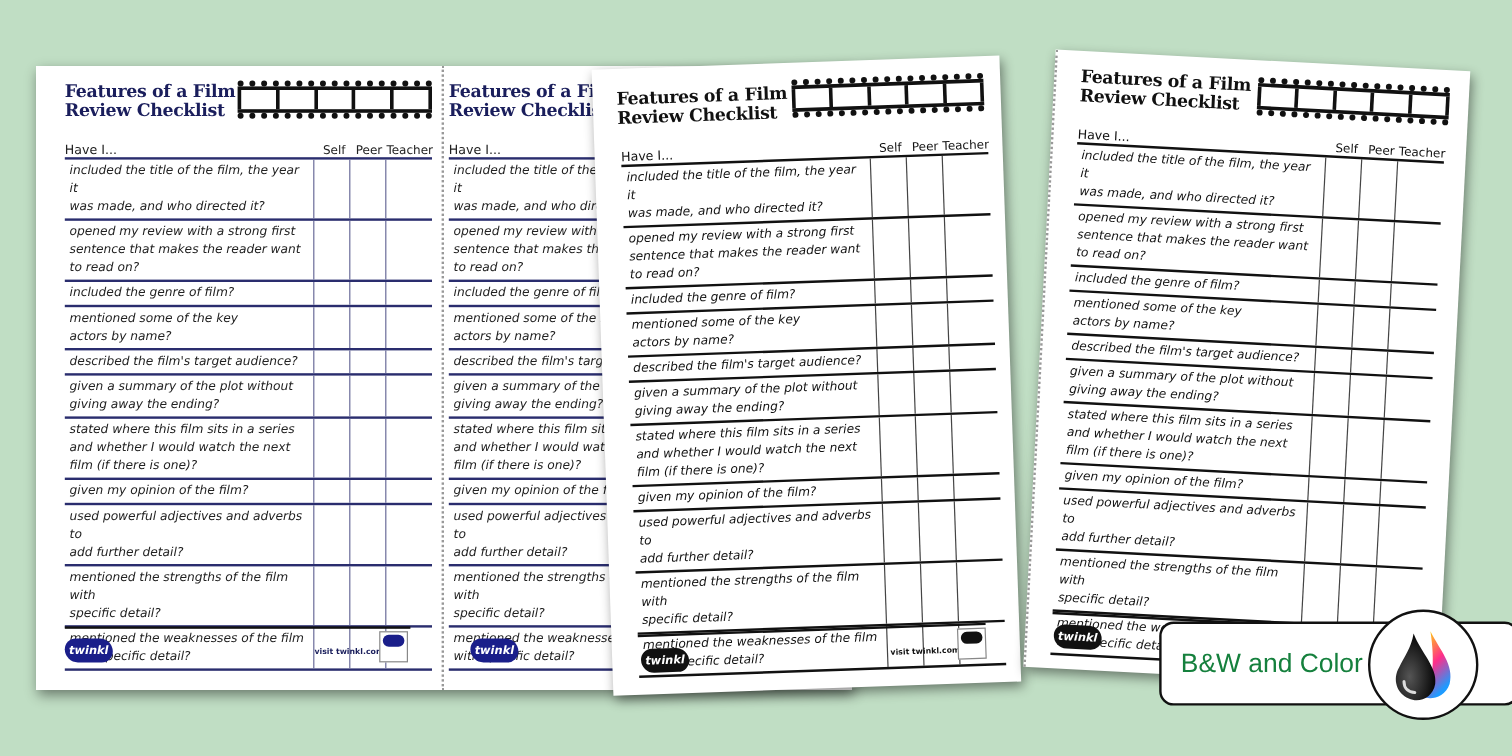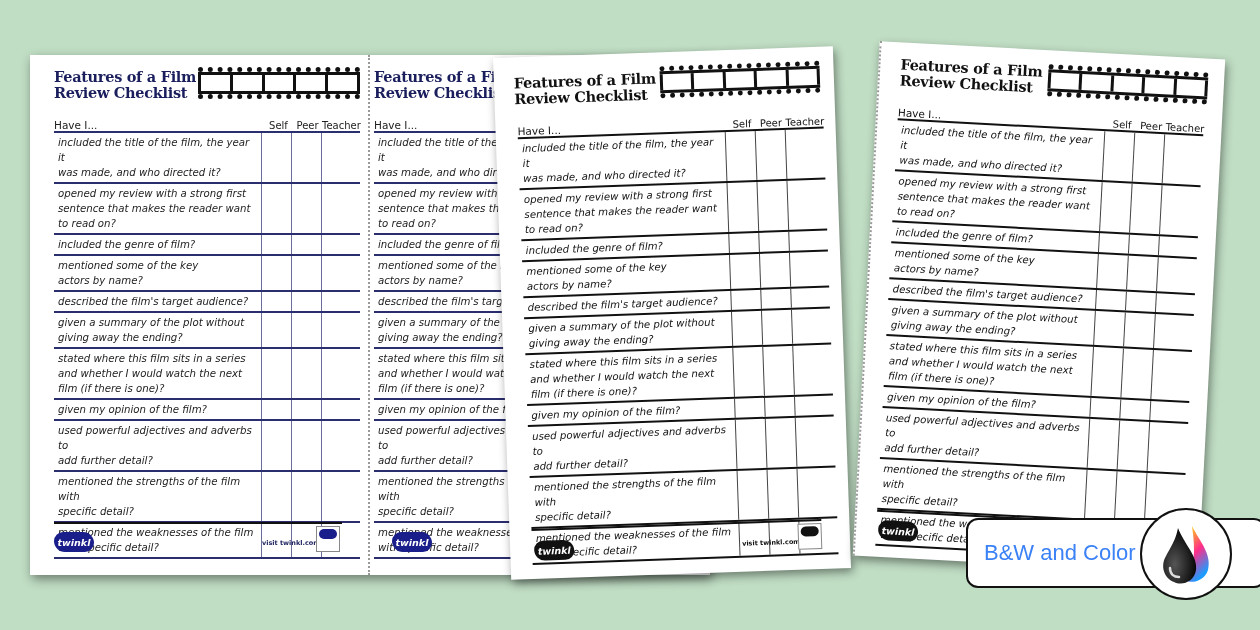--- a/index.html
+++ b/index.html
@@ -53,21 +53,21 @@
   .badge::before {
     content:""; position:absolute; left:2px; top:2px; width:18px; height:10px;
     border-radius:5px; background:currentColor;
   }
   .dotted-edge { position:absolute; top:0; bottom:0; width:0; border-left:2px dotted #999; }
   .label-box {
     position:absolute; left:966px; top:518px; width:300px; height:70px;
     background:#fff; border:2px solid #111; border-radius:12px; box-sizing:border-box;
   }
   .label-text {
-    position:absolute; left:16px; top:20px; font-size:22px; color:#3b82f6;
+    position:absolute; left:16px; top:20px; font-size:22px; color:#15803d;
     font-family:"Liberation Sans", sans-serif;
   }
   .ink-circle {
     position:absolute; left:1140px; top:508px; width:92px; height:92px;
     border-radius:50%; background:#fff; border:2.5px solid #111; box-sizing:border-box;
   }
 </style>
 </head>
 <body>
 

